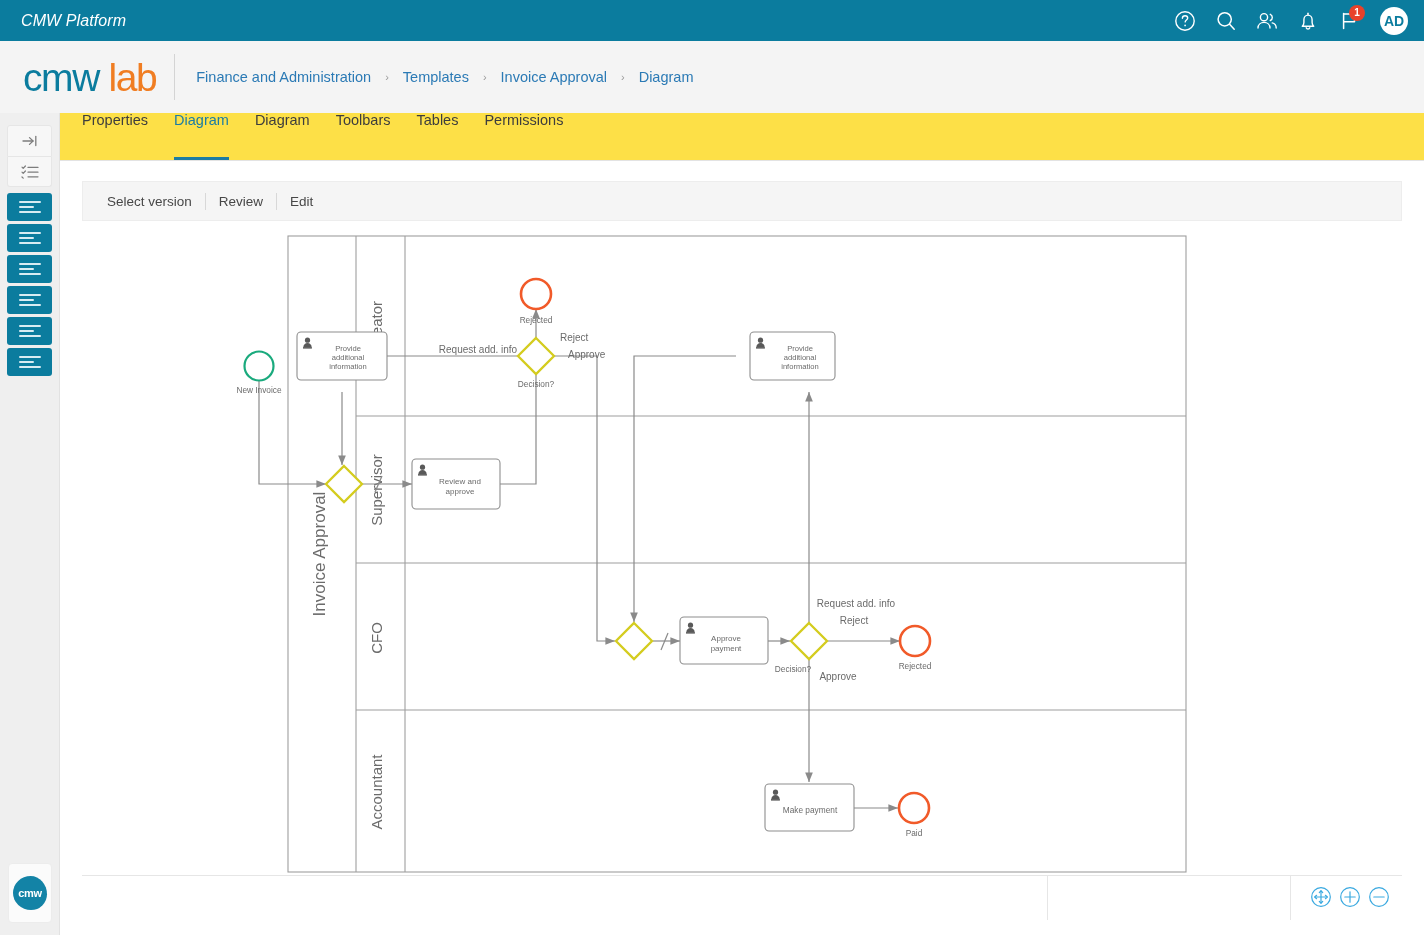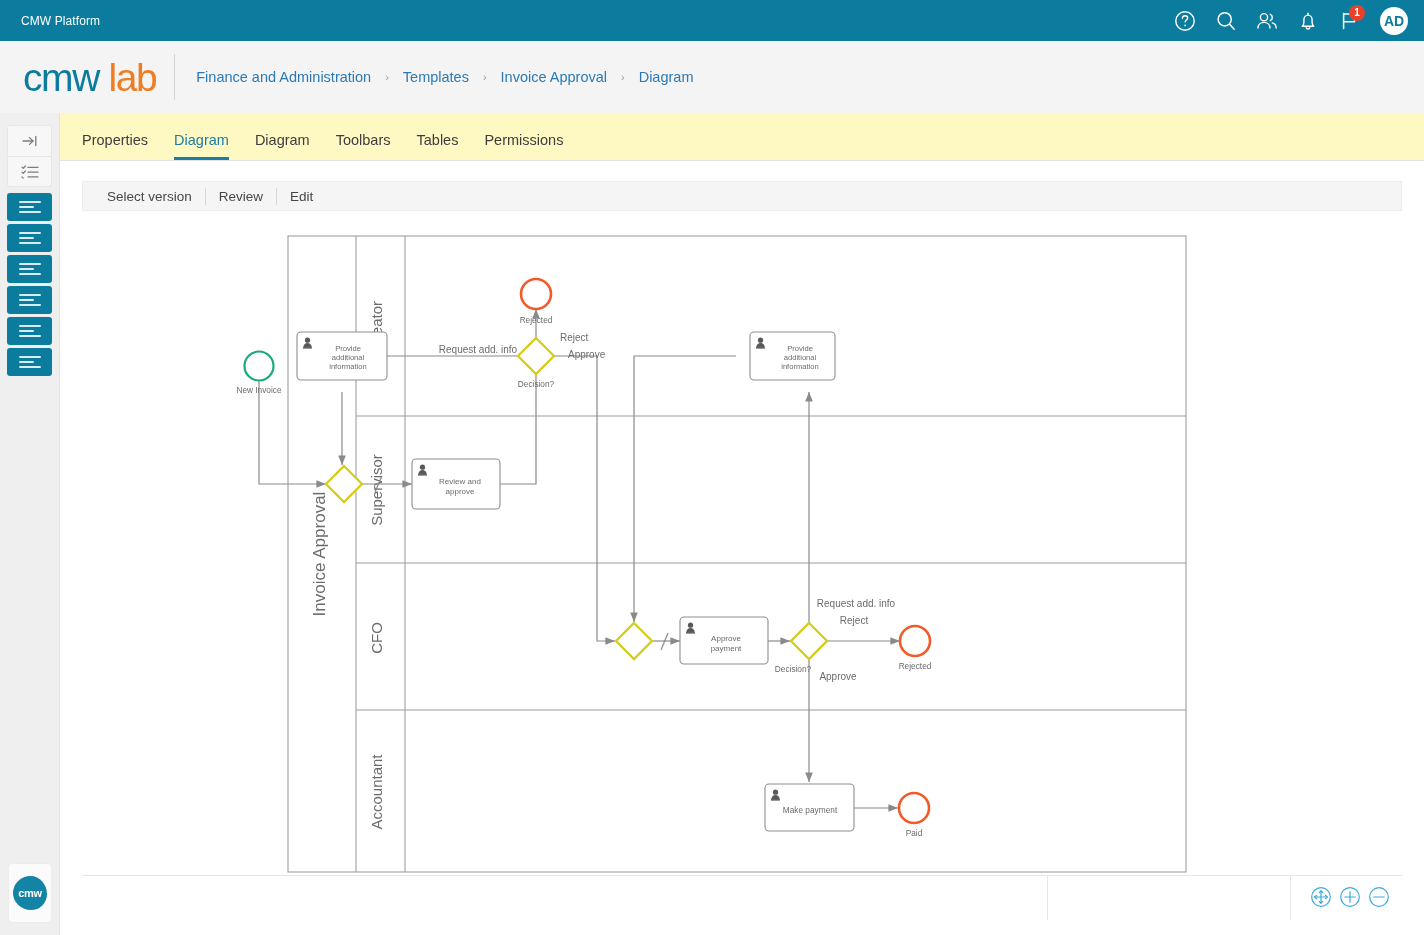--- a/index.html
+++ b/index.html
@@ -10,21 +10,21 @@
     overflow: hidden;
   }
 
   
   .topbar {
     position: absolute; left: 0; top: 0; width: 1424px; height: 41px;
     background: #0b7c9e;
     display: flex; align-items: center;
   }
   .topbar-title {
-    color: #ffffff; font-size: 12px; margin-left: 21px; letter-spacing: .1px;
+    color: #ffffff; font-size: 16px; margin-left: 21px; letter-spacing: .1px; font-style: italic;
   }
   .topbar-icons {
     margin-left: auto; display: flex; align-items: center; gap: 13px;
     padding-right: 16px;
   }
   .tb-icon { width: 28px; height: 28px; display:flex; align-items:center; justify-content:center; position:relative; cursor:pointer; }
   .tb-icon svg { display:block; }
   .badge {
     position: absolute; top: -2px; right: -2px;
     width: 16px; height: 16px; border-radius: 50%;
@@ -98,32 +98,32 @@
     display: flex; align-items: center; justify-content: center;
     letter-spacing: -.3px;
   }
 
   
   .main {
     position: absolute; left: 60px; top: 113px;
     width: 1364px; height: 822px; background: #ffffff;
   }
   .tabs {
-    height: 48px; background: #fef9c3; border-bottom: 1px solid #e3e3e3;
-    display: flex; align-items: flex-end; padding-left: 22px; gap: 26px;
+    height: 48px; background: #fde047; border-bottom: 1px solid #e3e3e3;
+    display: flex; padding-left: 22px; gap: 26px;
   }
   .tab {
     font-size: 14.5px; color: #3d3d3d; padding-bottom: 10px;
     cursor: pointer; border-bottom: 3px solid transparent; line-height: 1;
   }
   .tab.active { color: #1c7ca3; border-bottom-color: #1c7ca3; }
 
   .toolbar-wrap { padding: 20px 22px 0 22px; }
   .toolbar {
-    height: 30px; background: #f5f5f5; border: 1px solid #ededed;
+    height: 40px; background: #f5f5f5; border: 1px solid #ededed;
     display: flex; align-items: center; padding-left: 11px;
   }
   .tb-item { font-size: 13.5px; color: #474747; padding: 0 13px; cursor: pointer; }
   .tb-div { width: 1px; height: 17px; background: #d8d8d8; }
 
   
   .canvas-area {
     position: absolute; left: 0; top: 119px; width: 1364px; height: 692px;
     overflow: hidden;
   }

